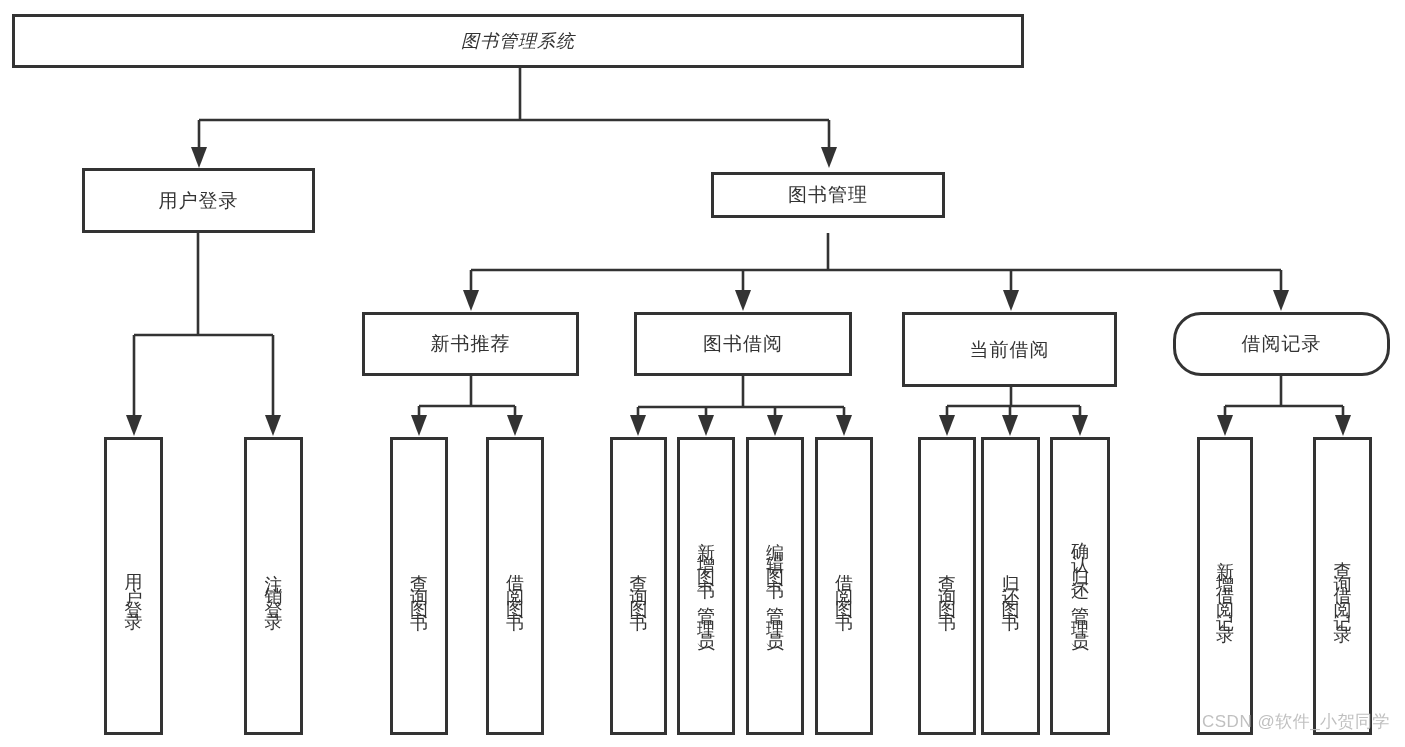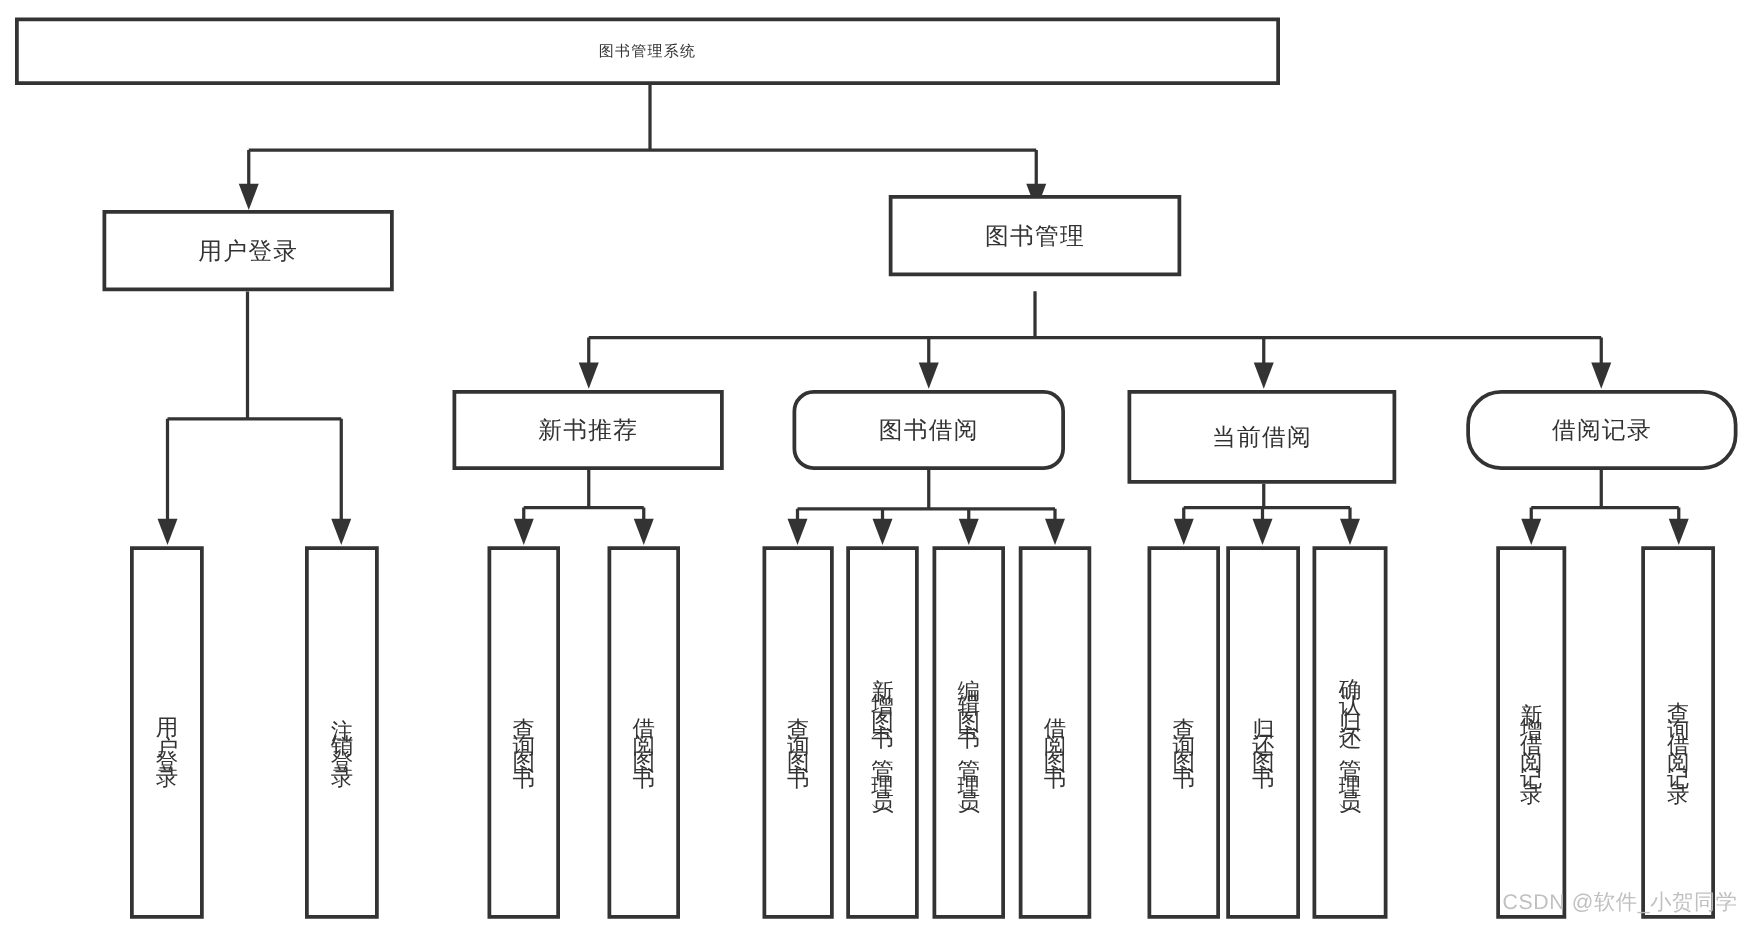--- a/index.html
+++ b/index.html
@@ -34,21 +34,21 @@
     display: flex;
     align-items: center;
     justify-content: center;
   }
   .hlabel {
     font-size: 19px;
     color: #333333;
     letter-spacing: 1px;
     white-space: nowrap;
   }
-  .root-label { font-size: 12px; }
+  .root-label { font-size: 18px; font-style: italic; }
   .vbox { width: 58px; height: 298px; top: 437px; }
   .vlabel {
     writing-mode: vertical-rl;
     text-orientation: mixed;
     font-size: 18px;
     color: #333333;
     letter-spacing: 13px;
     line-height: 1;
   }
   .watermark {
@@ -145,28 +145,28 @@
     </g>
   </svg>
 
   <div class="box" style="left:12px; top:14px; width:1012px; height:54px;">
     <span class="hlabel root-label">图书管理系统</span>
   </div>
 
   <div class="box" style="left:82px; top:168px; width:233px; height:65px;">
     <span class="hlabel">用户登录</span>
   </div>
-  <div class="box" style="left:711px; top:156px; width:234px; height:65px;">
+  <div class="box" style="left:711px; top:172px; width:234px; height:46px;">
     <span class="hlabel">图书管理</span>
   </div>
 
   <div class="box" style="left:362px; top:312px; width:217px; height:64px;text-align:right;">
     <span class="hlabel">新书推荐</span>
   </div>
-  <div class="box" style="left:634px; top:312px; width:218px; height:64px;border-radius:17px;">
+  <div class="box" style="left:634px; top:312px; width:218px; height:64px;">
     <span class="hlabel">图书借阅</span>
   </div>
   <div class="box" style="left:902px; top:312px; width:215px; height:75px;">
     <span class="hlabel">当前借阅</span>
   </div>
   <div class="box" style="left:1173px; top:312px; width:217px; height:64px;border-radius:28px;">
     <span class="hlabel">借阅记录</span>
   </div>
 
   <div class="box vbox" style="left:104px; width:59px;">

